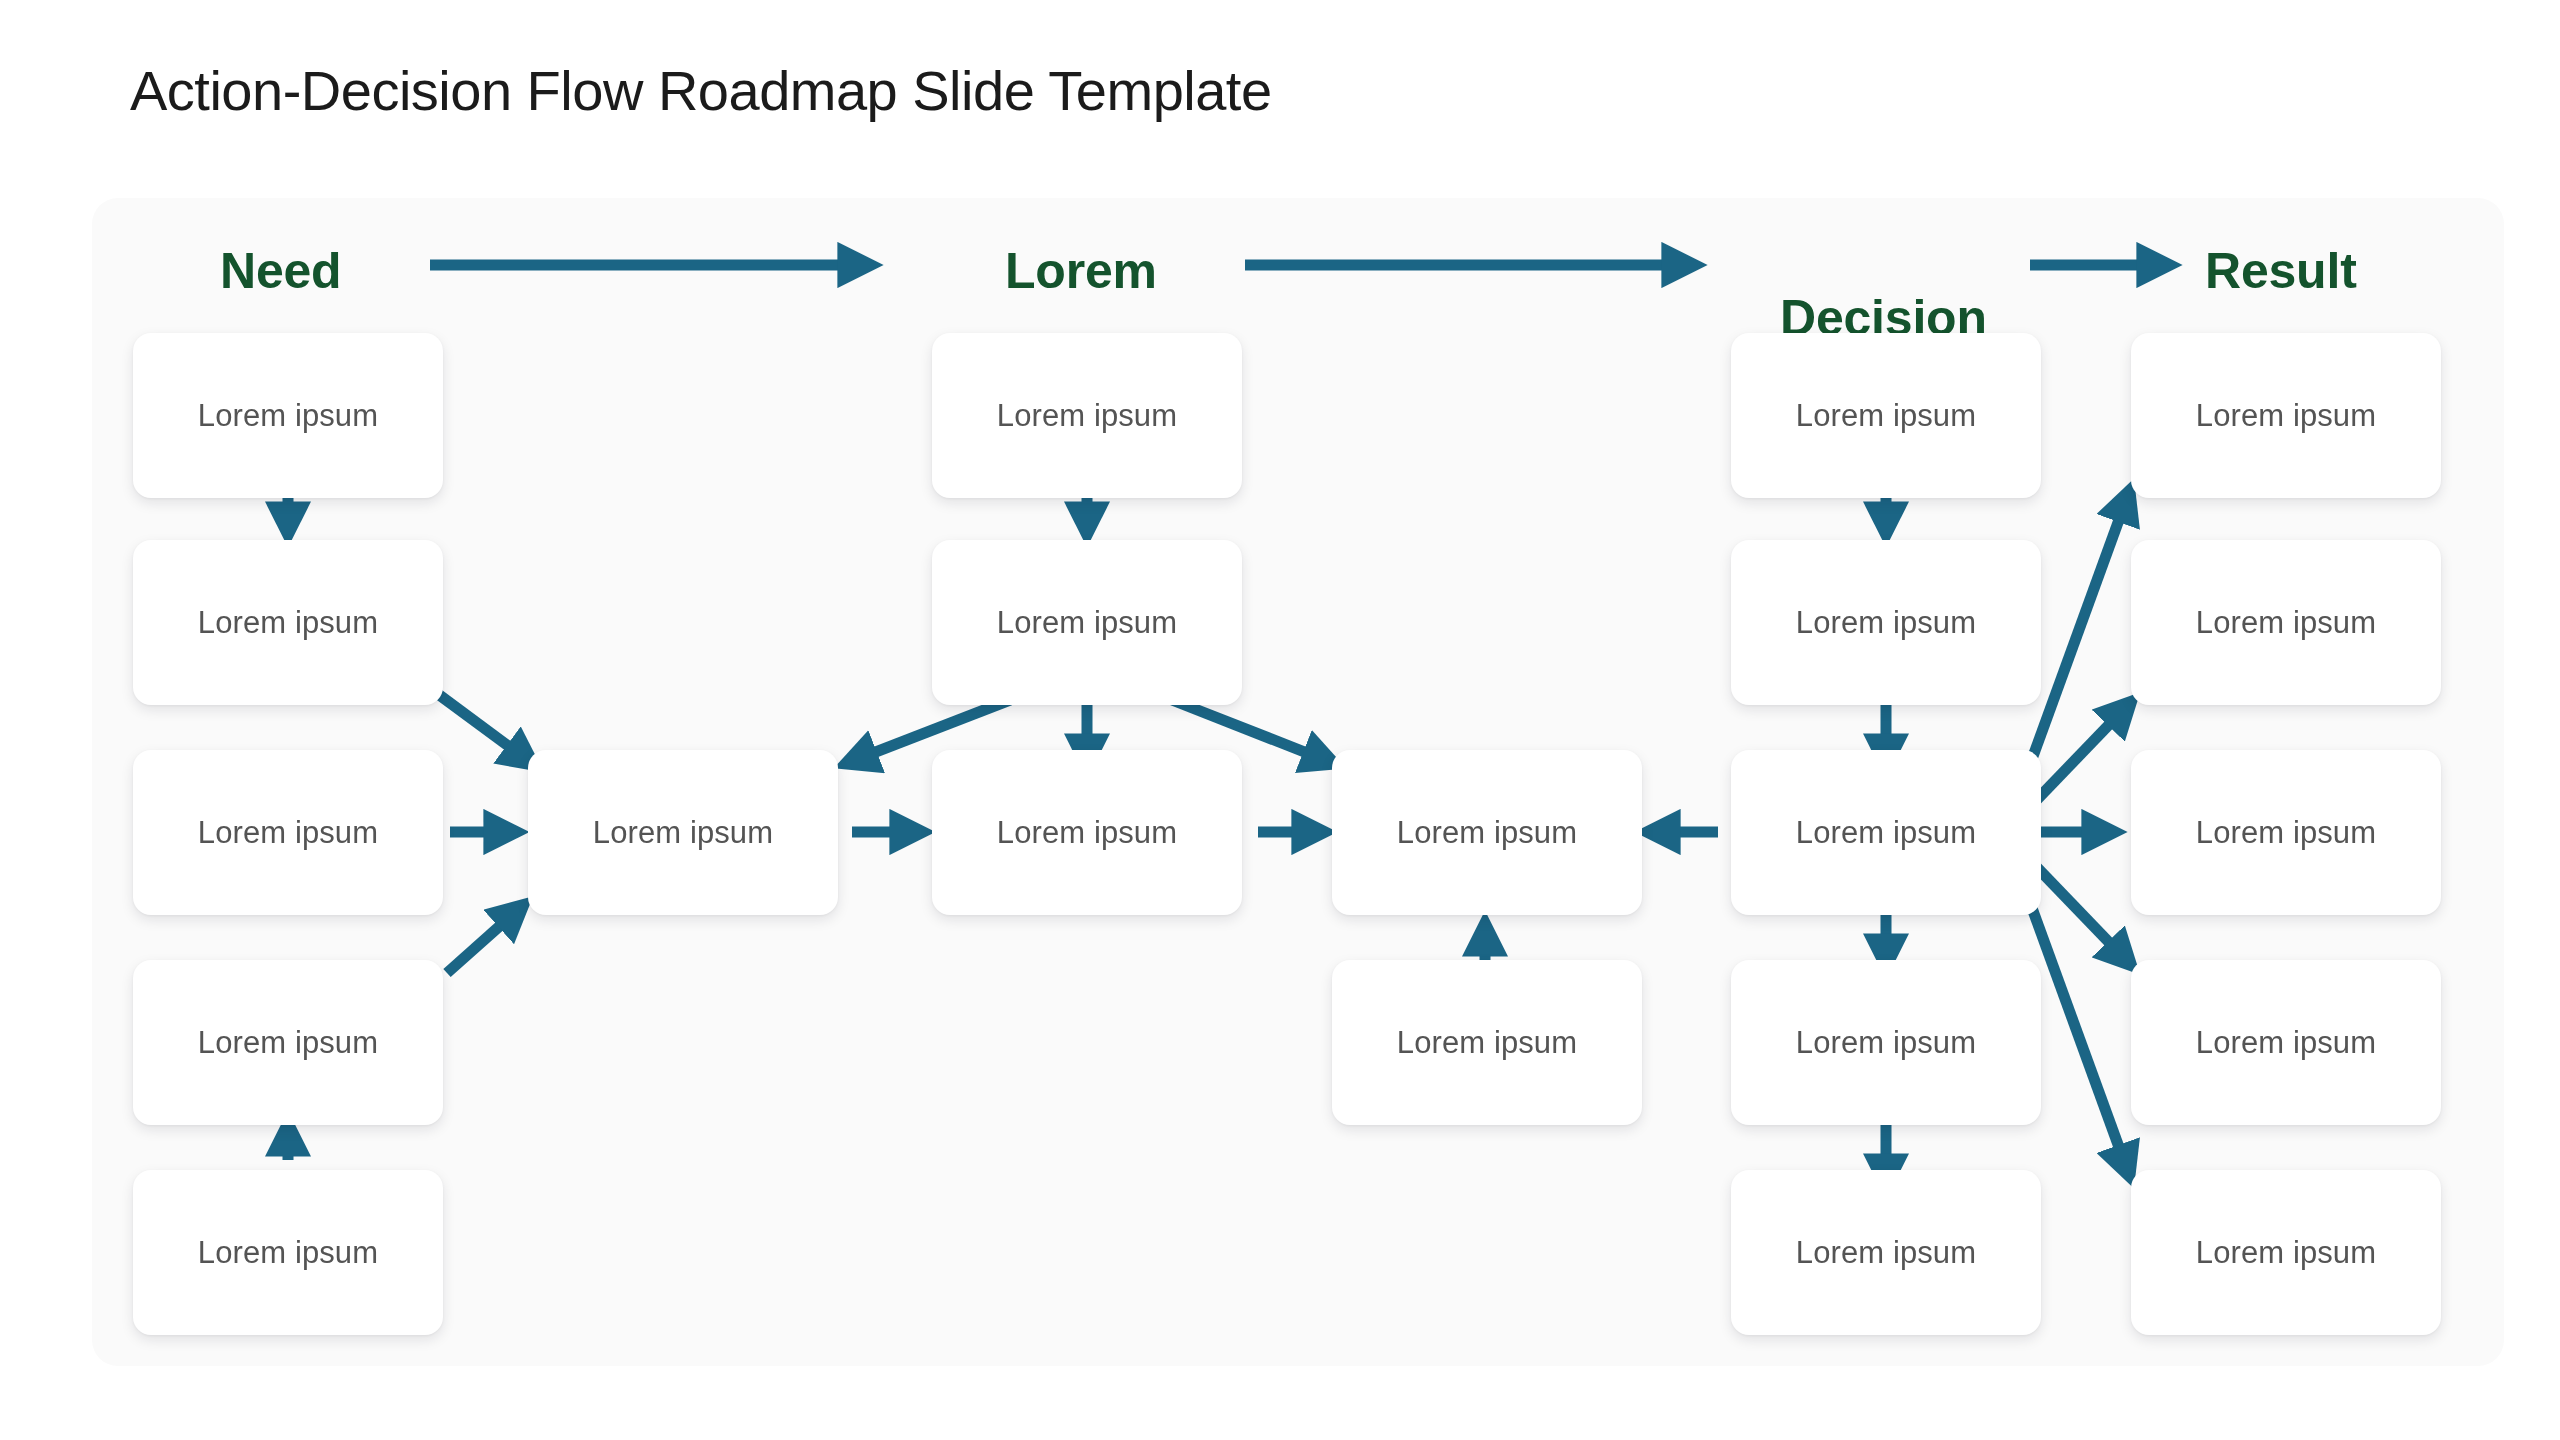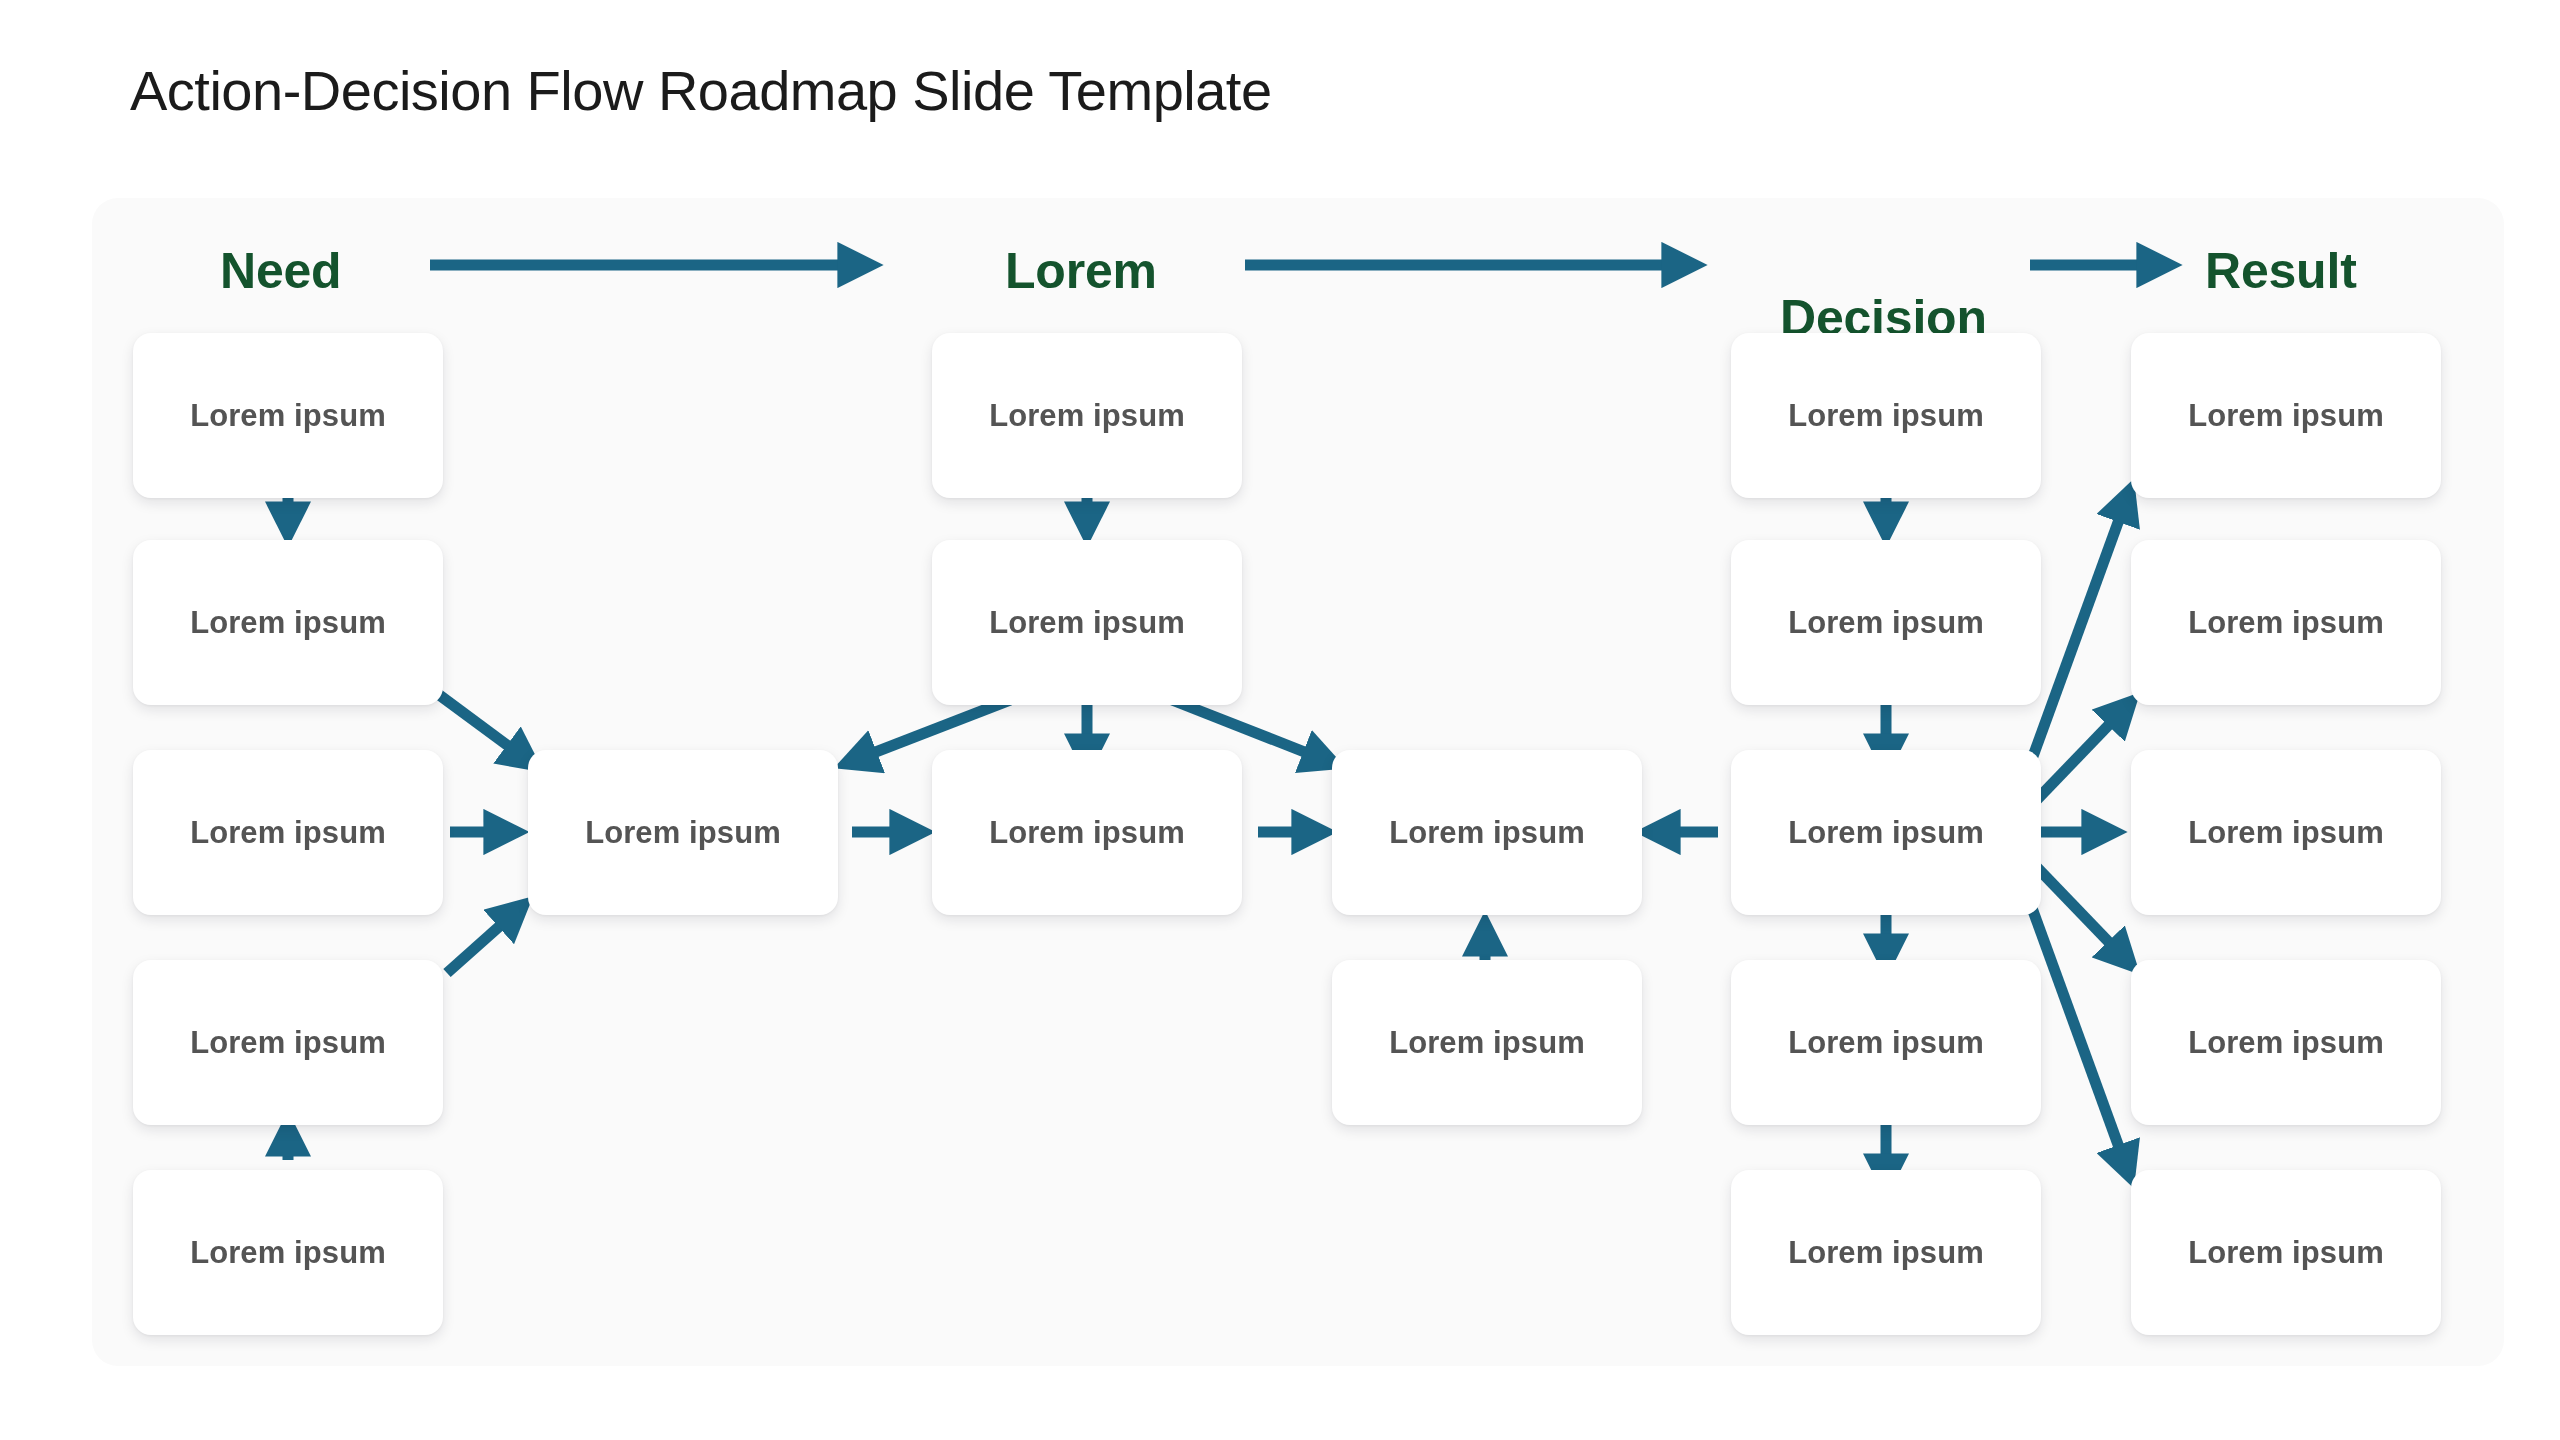--- a/index.html
+++ b/index.html
@@ -66,21 +66,21 @@
     border-radius: 18px;
     box-shadow: 0 5px 13px rgba(17, 24, 39, 0.10),
                 0 1px 3px rgba(17, 24, 39, 0.05);
     display: flex;
     align-items: center;
     justify-content: center;
   }
 
   .card-label {
     font-size: 31px;
-    font-weight: 700;
+    font-weight: 400;
     color: #545454;
     white-space: nowrap;
     letter-spacing: 0.1px;
   }
 </style>
 </head>
 <body>
 
 <div id="slide">
 

